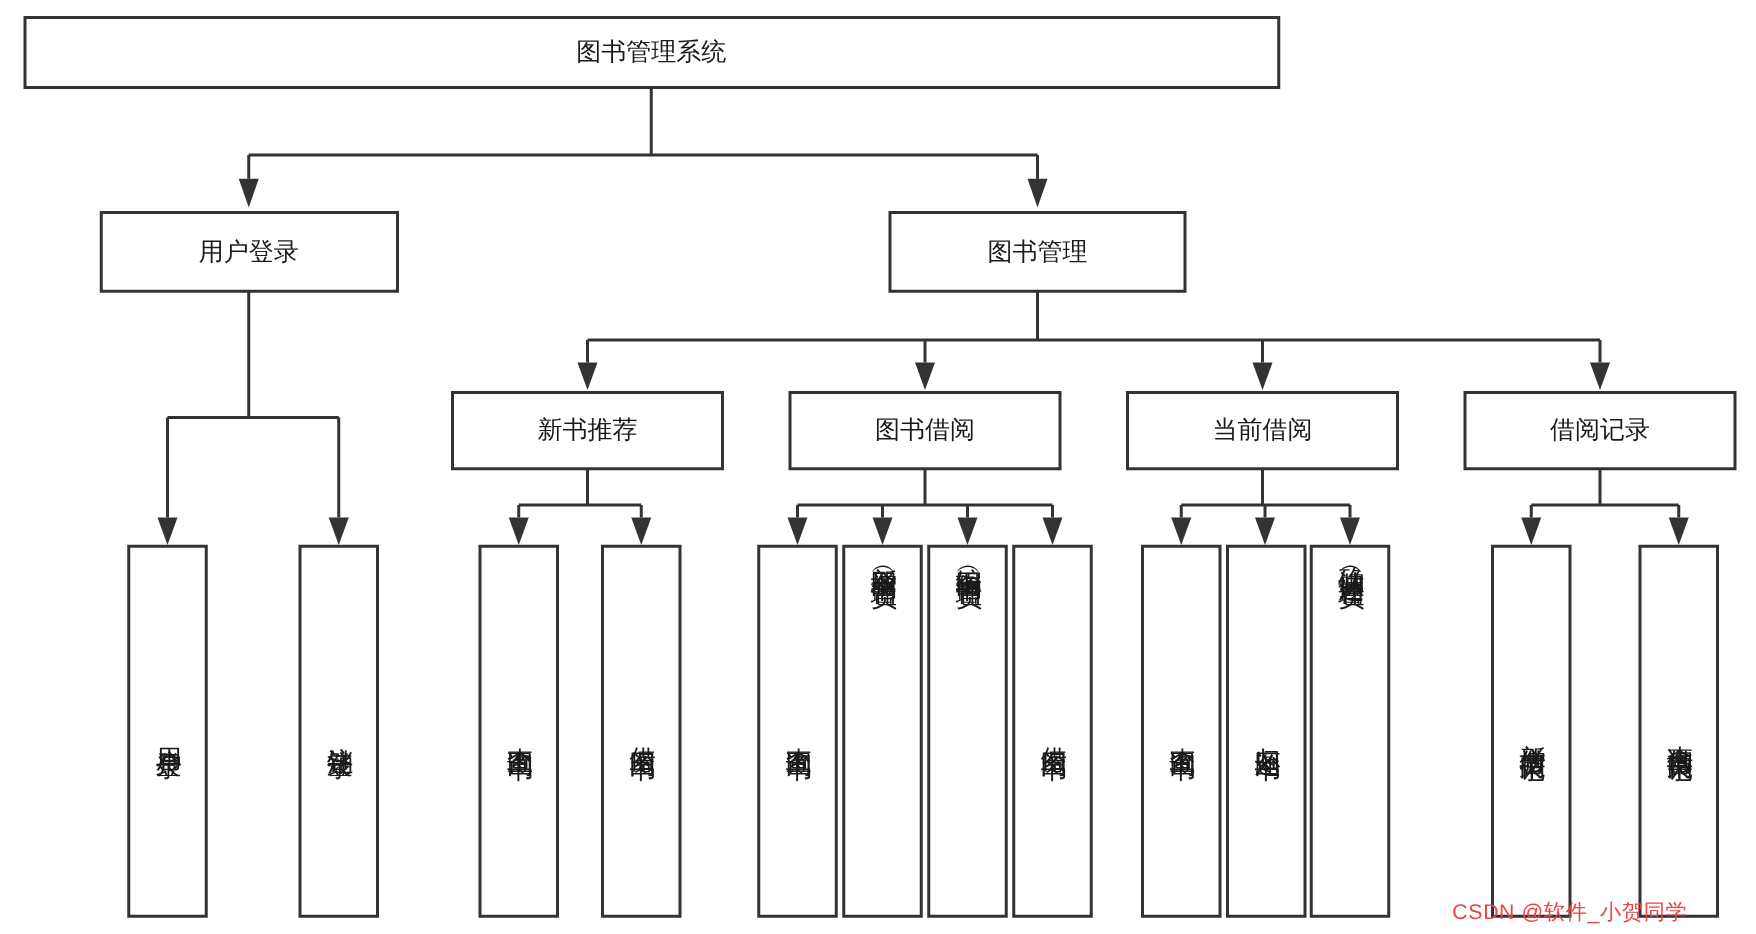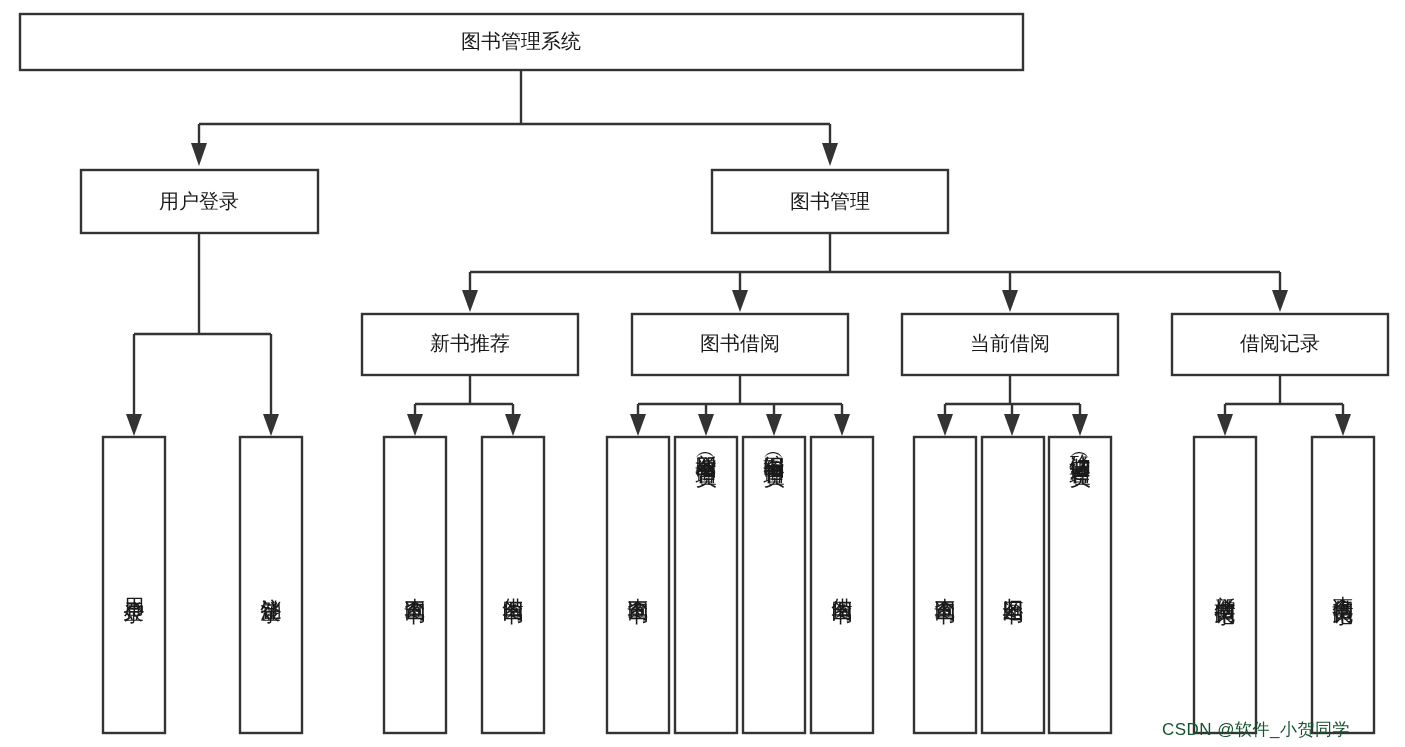--- a/index.html
+++ b/index.html
@@ -62,21 +62,21 @@
     color: #1a1a1a;
     letter-spacing: 2px;
     white-space: nowrap;
   }
   .watermark {
     position: absolute;
     right: 8px;
     bottom: 6px;
     font-family: "Liberation Sans", "DejaVu Sans", sans-serif;
     font-size: 17px;
-    color: #14532d;
+    color: #ef4444;
     letter-spacing: 0.5px;
     white-space: nowrap;
   }
 </style>
 </head>
 <body>
 
 <div id="diagram-root">
 
   <svg class="diagram" viewBox="0 0 1405 747" xmlns="http://www.w3.org/2000/svg">

